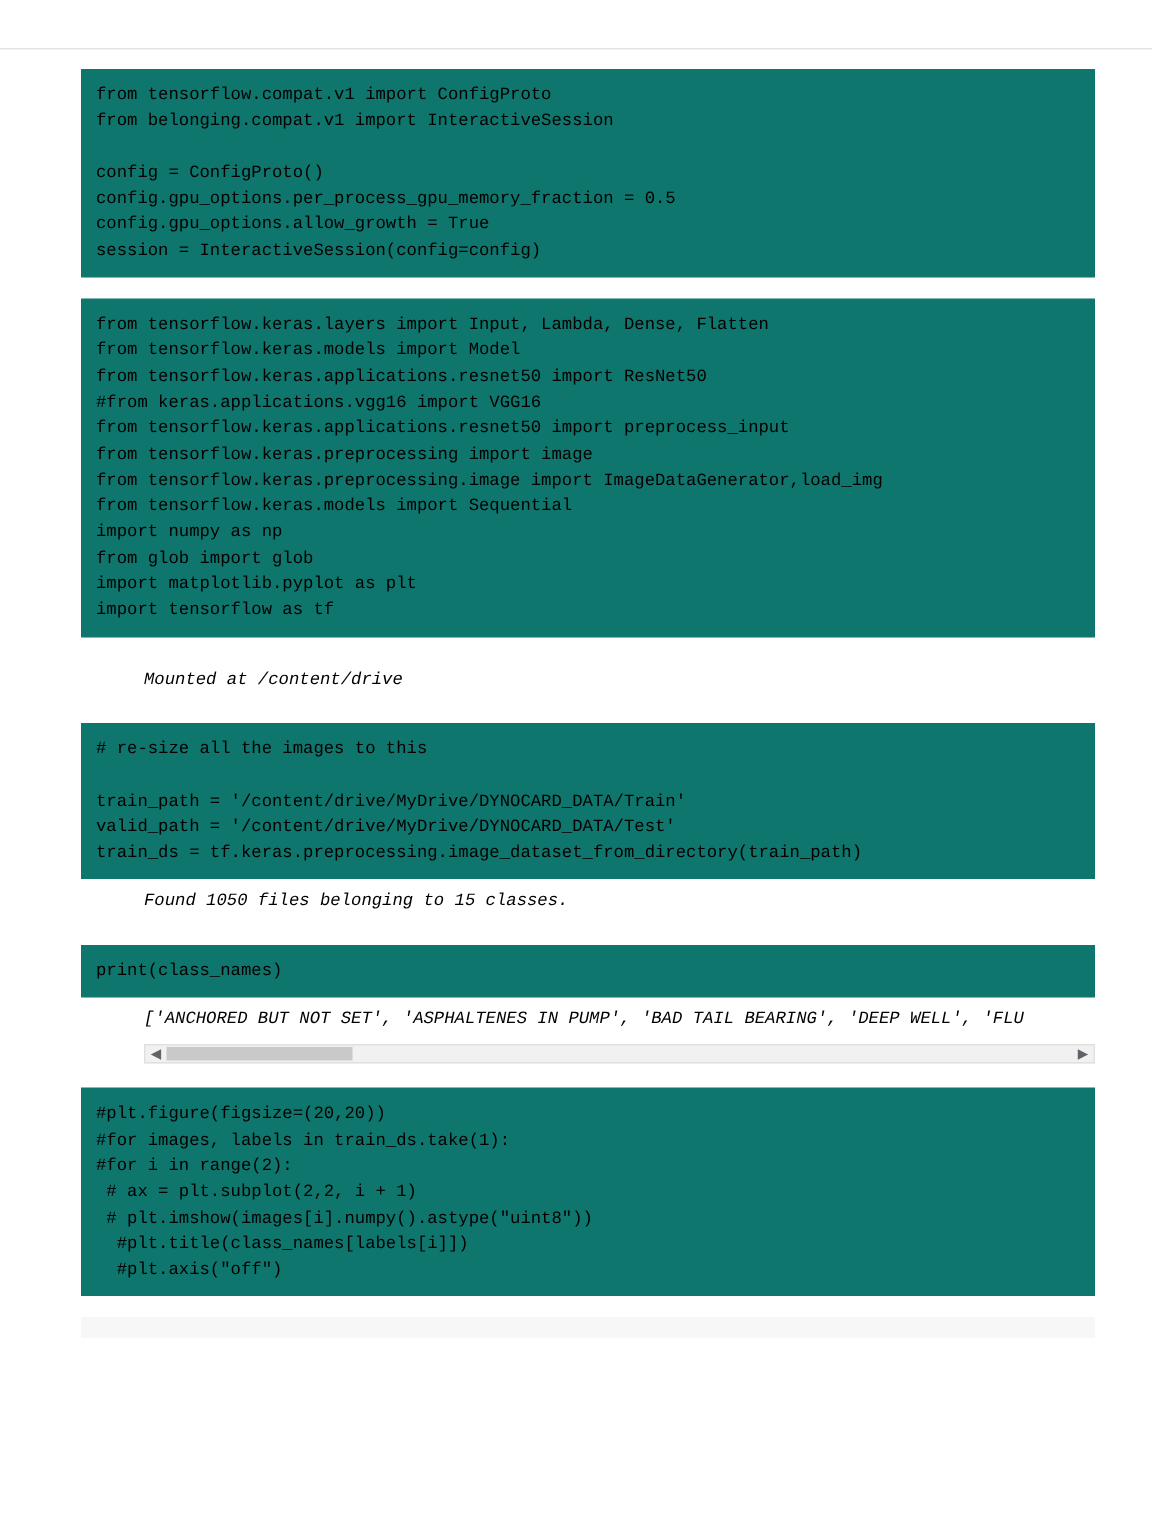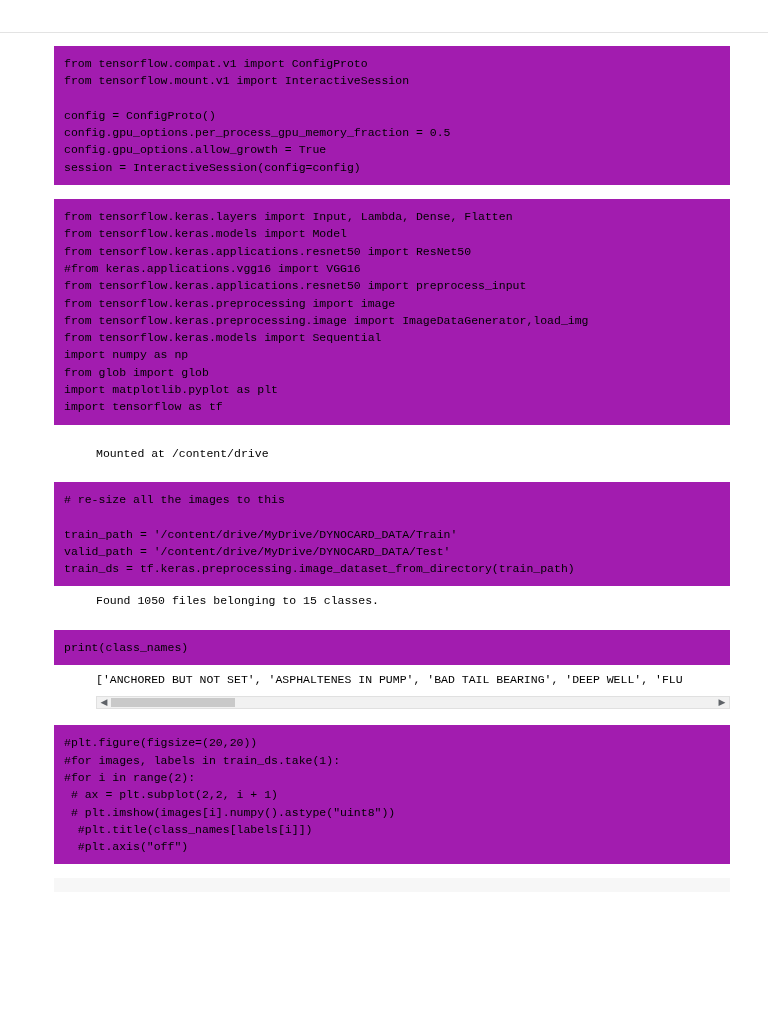--- a/index.html
+++ b/index.html
@@ -31,21 +31,21 @@
   .notebook {
     position: absolute;
     top: 46px;
     left: 54px;
     width: 676px;
   }
   .cell {
     margin-bottom: 14px;
   }
   .code-block {
-    background: #a21caf;
+    background: #0f766e;
     padding: 9px 0 9px 10px;
     box-sizing: border-box;
     width: 676px;
   }
   .code-line {
     font-family: "Liberation Mono", monospace;
     font-size: 11.5px;
     line-height: 17.3px;
     color: #000000;
     white-space: pre;
@@ -54,20 +54,21 @@
     height: 17.3px;
   }
   .output {
     font-family: "Liberation Mono", monospace;
     font-size: 11.5px;
     line-height: 17.3px;
     color: #000000;
     white-space: pre;
     padding: 6px 0 6px 42px;
     overflow: hidden;
+    font-style: italic;
   }
   .output-wrap {
     width: 676px;
     box-sizing: border-box;
   }
   .scroll-row {
     display: flex;
     align-items: center;
     padding: 2px 0 2px 42px;
     width: 676px;
@@ -109,21 +110,21 @@
 <body>
 
 <div class="page">
   <div class="top-rule"></div>
 
   <div class="notebook">
 
     <div class="cell">
       <div class="code-block">
         <div class="code-line">from tensorflow.compat.v1 import ConfigProto</div>
-        <div class="code-line">from tensorflow.mount.v1 import InteractiveSession</div>
+        <div class="code-line">from belonging.compat.v1 import InteractiveSession</div>
         <div class="code-line blank"></div>
         <div class="code-line">config = ConfigProto()</div>
         <div class="code-line">config.gpu_options.per_process_gpu_memory_fraction = 0.5</div>
         <div class="code-line">config.gpu_options.allow_growth = True</div>
         <div class="code-line">session = InteractiveSession(config=config)</div>
       </div>
     </div>
 
     <div class="cell">
       <div class="code-block">

